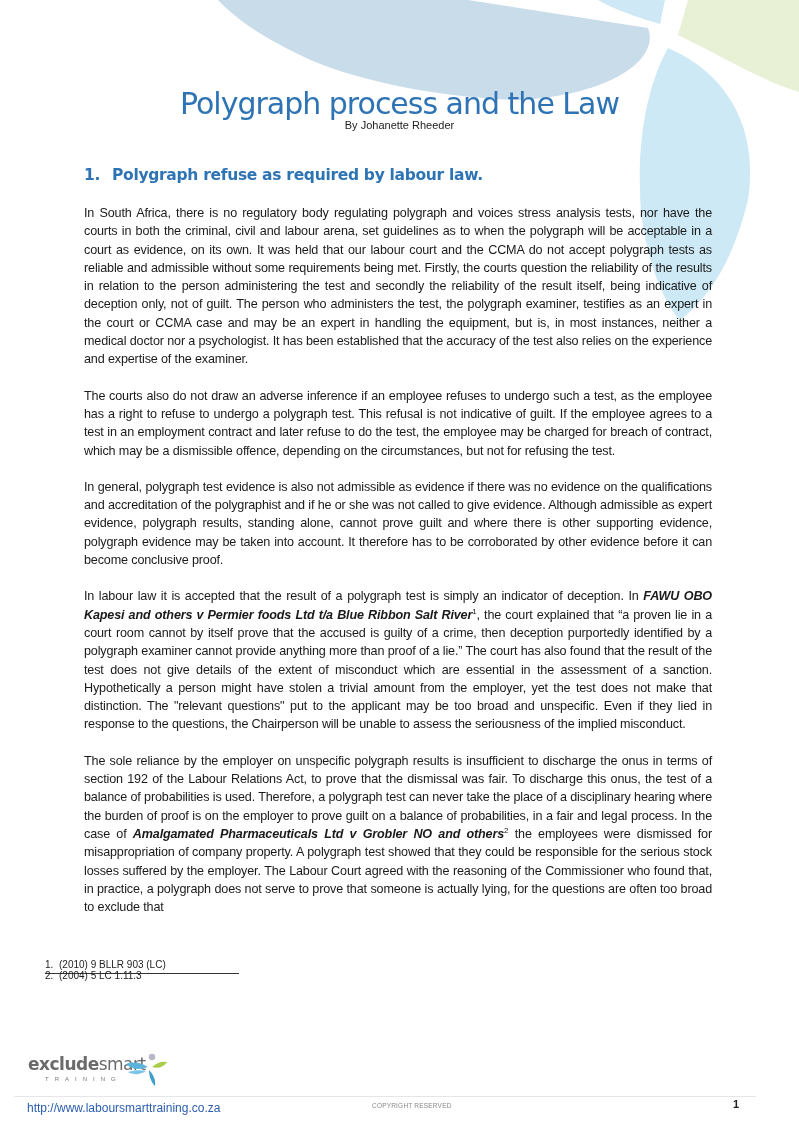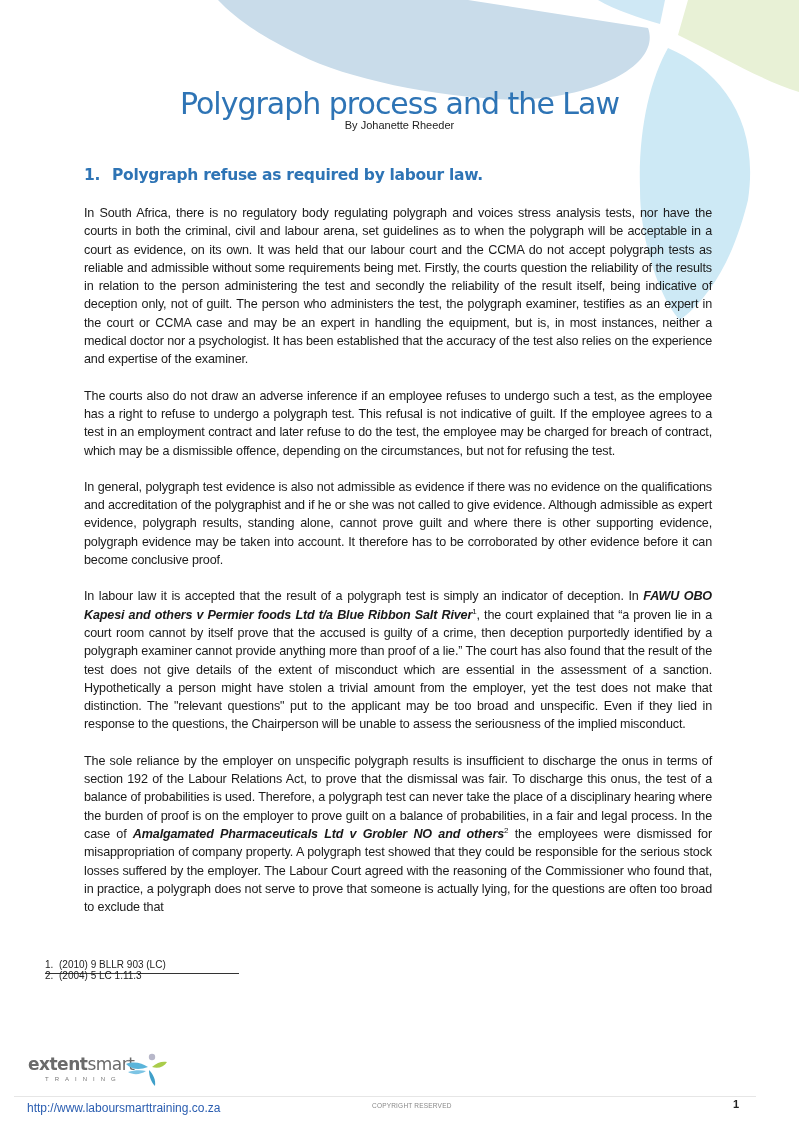--- a/index.html
+++ b/index.html
@@ -67,21 +67,21 @@
     <p class="last"><span>The sole reliance by the employer on unspecific polygraph results is insufficient to discharge the onus in terms of section 192 of the Labour Relations Act, to prove that the dismissal was fair. To discharge this onus, the test of a balance of probabilities is used. Therefore, a polygraph test can never take the place of a disciplinary hearing where the burden of proof is on the employer to prove guilt on a balance of probabilities, in a fair and legal process. In the case of </span><span class="case">Amalgamated Pharmaceuticals Ltd v Grobler NO and others</span><sup>2</sup><span> the employees were dismissed for misappropriation of company property. A polygraph test showed that they could be responsible for the serious stock losses suffered by the employer. The Labour Court agreed with the reasoning of the Commissioner who found that, in practice, a polygraph does not serve to prove that someone is actually lying, for the questions are often too broad to exclude that</span></p>
   </div>
 
   <div class="fn-rule"></div>
   <div class="footnotes">
     <div class="fn-item"><span class="n">1.</span><span>(2010) 9 BLLR 903 (LC)</span></div>
     <div class="fn-item"><span class="n">2.</span><span>(2004) 5 LC 1.11.3</span></div>
   </div>
 
   <div class="logo">
-    <div class="logo-word"><b>extent</b><span>smart</span></div>
+    <div class="logo-word"><b>exclude</b><span>smart</span></div>
     <div class="logo-sub">TRAINING</div>
     <svg class="logo-mark" width="44" height="36" viewBox="0 0 44 36">
       <circle cx="28" cy="5" r="3.2" fill="#b7b7c9"></circle>
       <path d="M2,12 C10,9 18,11 24,15 C16,18 8,18 2,12 Z" fill="#5ab4da"></path>
       <path d="M4,20 C10,18 17,18 22,19 C16,23 9,23 4,20 Z" fill="#7cc4e4"></path>
       <path d="M28,15 C33,10 39,9 43,10 C40,15 34,17 28,15 Z" fill="#a9cc4a"></path>
       <path d="M25,18 C29,22 32,28 31,34 C27,30 25,24 25,18 Z" fill="#3f9fc9"></path>
     </svg>
   </div>
 

